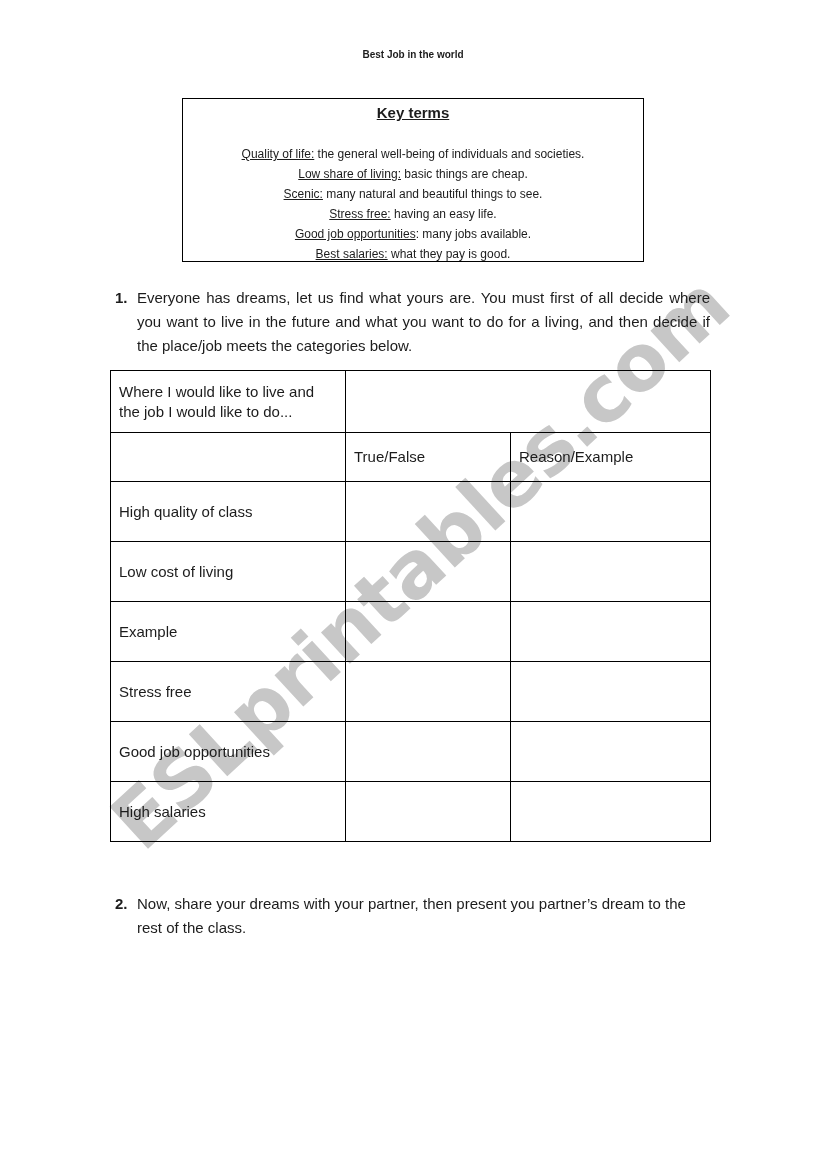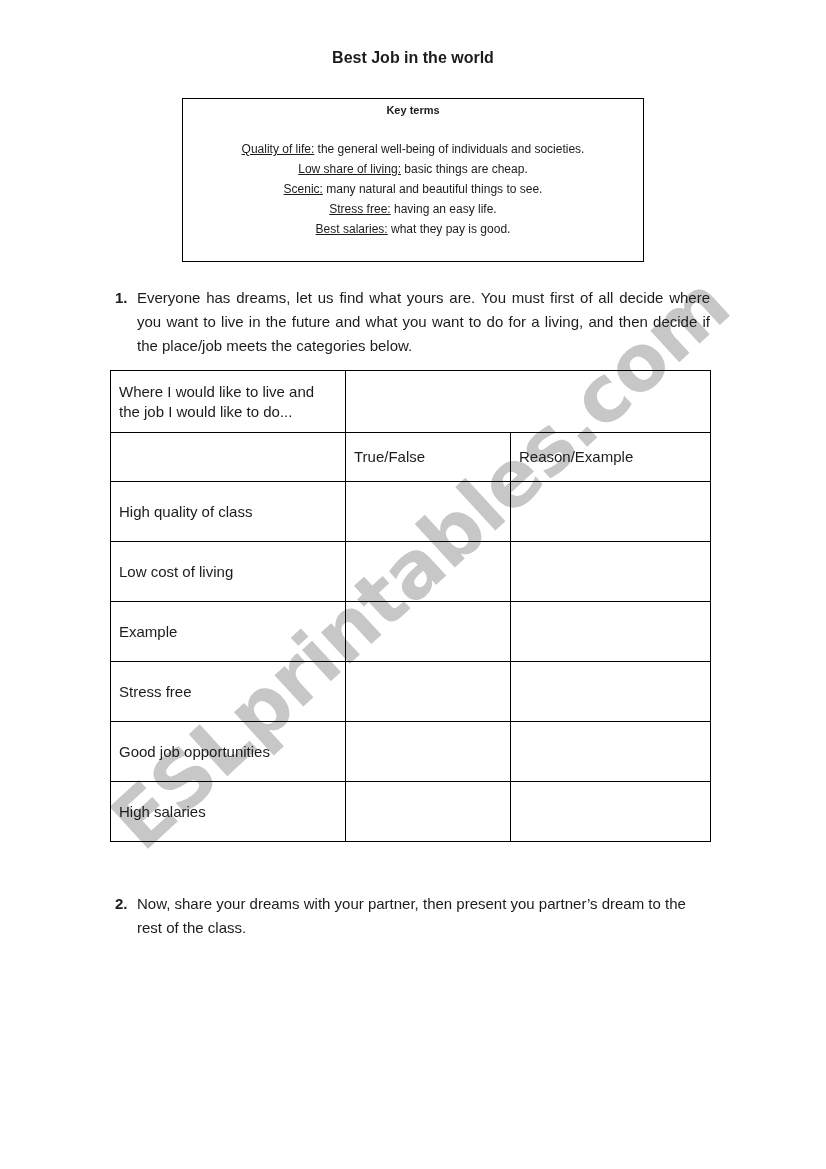--- a/index.html
+++ b/index.html
@@ -22,31 +22,31 @@
     font-size:78px;
     letter-spacing:-1px;
     color:#c7c7c7;
     white-space:nowrap;
     z-index:1;
     user-select:none;
   }
   .content { position:absolute; left:0; top:0; width:826px; height:1169px; z-index:2; }
   .doc-title {
     position:absolute; left:0; top:49px; width:826px;
-    text-align:center; font-weight:bold; font-size:16px;
+    text-align:center; font-weight:bold; font-size:10px;
   }
   .key-terms-box {
     position:absolute; left:182px; top:98px;
     width:462px; height:164px;
     border:1px solid #000000;
     text-align:center;
   }
   .key-terms-heading {
     margin-top:5px; margin-bottom:23px;
-    font-weight:bold; font-size:11px;
+    font-weight:bold; text-decoration:underline; font-size:15px;
   }
   .key-term-line { line-height:20px; font-size:12px; }
   .key-term-word { text-decoration:underline; }
   .instruction { position:absolute; left:113px; width:600px; line-height:24px; }
   .instruction .num { position:absolute; left:2px; top:0; font-weight:bold; }
   .instruction .itext { margin-left:24px; width:573px; }
   .itext.justified { text-align:justify; }
   table.dreams {
     position:absolute; left:110px; top:370px;
     width:600px;
@@ -80,20 +80,21 @@
   <div class="content">
 
     <div class="doc-title">Best Job in the world</div>
 
     <div class="key-terms-box">
       <div class="key-terms-heading">Key terms</div>
       <div class="key-term-line"><span class="key-term-word">Quality of life:</span><span> the general well-being of individuals and societies.</span></div>
       <div class="key-term-line"><span class="key-term-word">Low share of living:</span><span> basic things are cheap.</span></div>
       <div class="key-term-line"><span class="key-term-word">Scenic:</span><span> many natural and beautiful things to see.</span></div>
       <div class="key-term-line"><span class="key-term-word">Stress free:</span><span> having an easy life.</span></div>
+      <div class="key-term-line"><span class="key-term-word">Good job opportunities</span><span>: many jobs available.</span></div>
       <div class="key-term-line"><span class="key-term-word">Best salaries:</span><span> what they pay is good.</span></div>
     </div>
 
     <div class="instruction" style="top:286px;">
       <span class="num">1.</span>
       <div class="itext justified">Everyone has dreams, let us find what yours are. You must first of all decide where you want to live in the future and what you want to do for a living, and then decide if the place/job meets the categories below.</div>
     </div>
 
     <table class="dreams">
       <colgroup>

